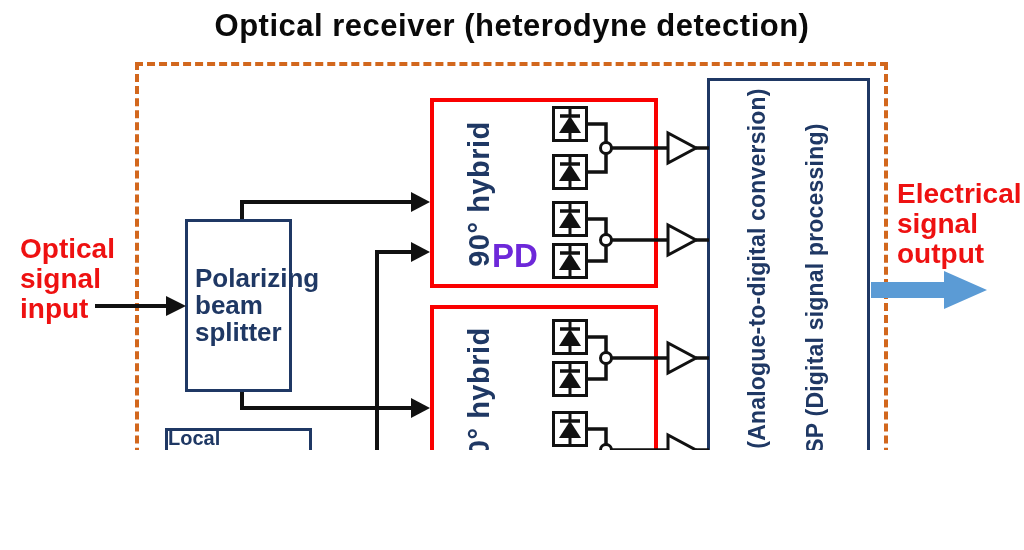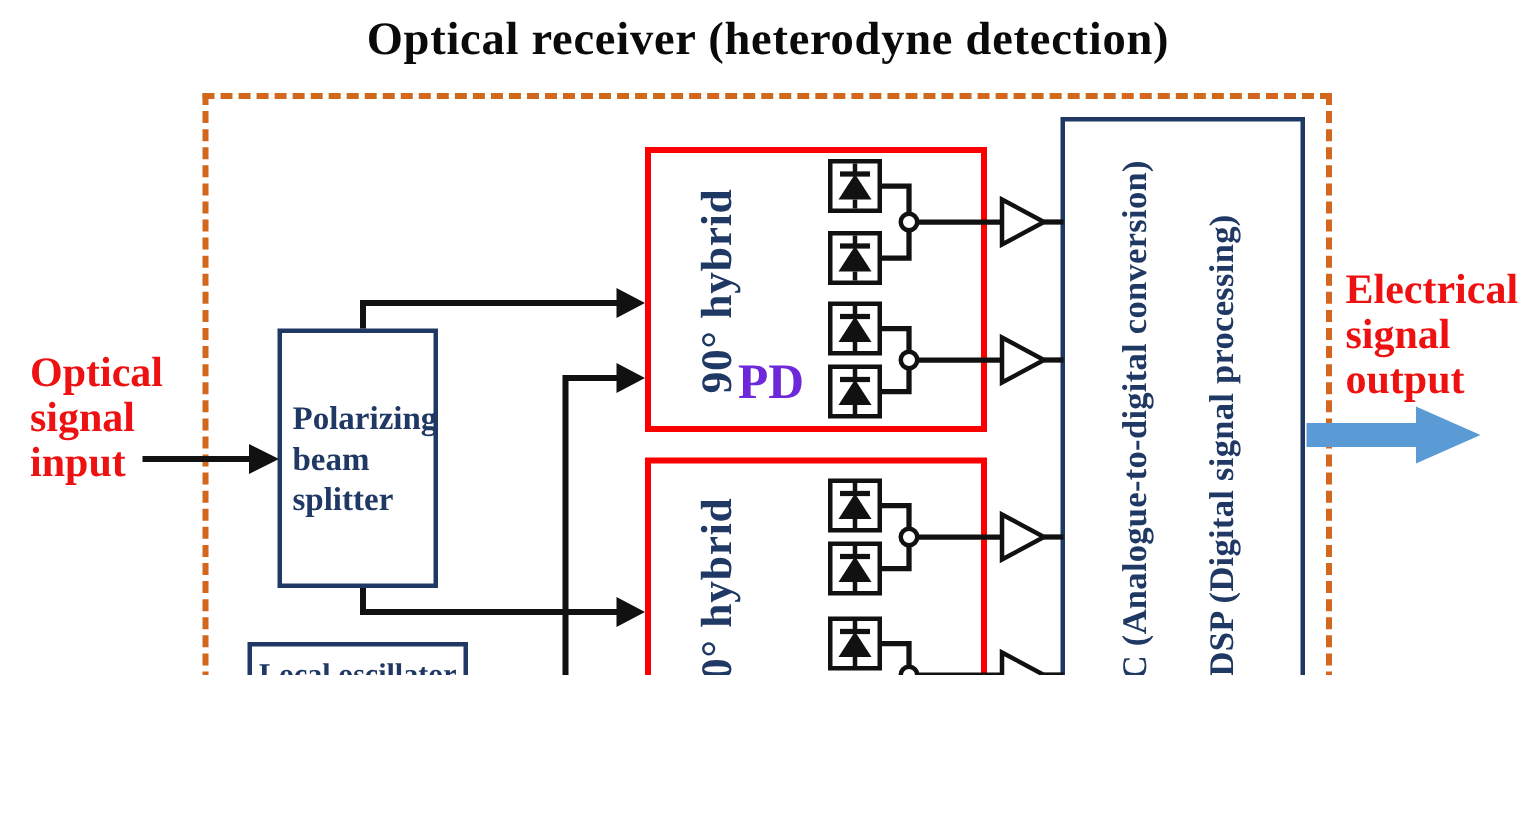--- a/index.html
+++ b/index.html
@@ -1,18 +1,18 @@
 <!DOCTYPE html>
 <html><head>
 <meta charset="utf-8">
 <style>
   html,body{margin:0;padding:0;background:#ffffff;}
   #stage{
     position:relative;width:1024px;height:450px;background:#ffffff;overflow:hidden;
-    font-family:Liberation Serif, serif;
+    font-family:Liberation Sans, sans-serif;
   }
   .abs{position:absolute;}
   #page-title{
     left:0;top:8px;width:1024px;text-align:center;
     font-size:31px;font-weight:bold;color:#0a0a0a;letter-spacing:0.5px;
   }
   #dashed-boundary{
     left:135px;top:62px;width:745px;height:470px;
     border:4px dashed #d2671d;background:transparent;
   }
@@ -20,21 +20,21 @@
     color:#ee1111;font-weight:bold;font-size:28px;line-height:30px;
     white-space:pre-line;
   }
   #optical-input-label{left:20px;top:202px;margin-top:32px;}
   #electrical-output-label{left:897px;top:179px;}
   .navy-box{
     border:3px solid #1f3864;background:#ffffff;box-sizing:border-box;
     display:flex;align-items:center;color:#1f3864;font-weight:bold;
   }
   #pbs-box{left:185px;top:219px;width:107px;height:173px;}
-  #pbs-box .txt{font-size:22px;line-height:27px;padding-left:7px;white-space:pre-line;}
+  #pbs-box .txt{font-size:26px;line-height:27px;padding-left:7px;white-space:pre-line;}
   #lo-box{left:165px;top:428px;width:147px;height:67px;justify-content:center;}
   #lo-box .txt{font-size:20px;line-height:24px;white-space:pre-line;}
   .hybrid-box{
     width:228px;height:190px;border:4px solid #fa0000;background:#ffffff;box-sizing:border-box;
   }
   #hybrid-top-box{left:430px;top:98px;}
   #hybrid-bottom-box{left:430px;top:305px;height:192px;}
   #adc-box{left:707px;top:78px;width:163px;height:438px;border:3px solid #1f3864;
     background:#ffffff;box-sizing:border-box;}
   .vanchor{position:absolute;width:0;height:0;}

